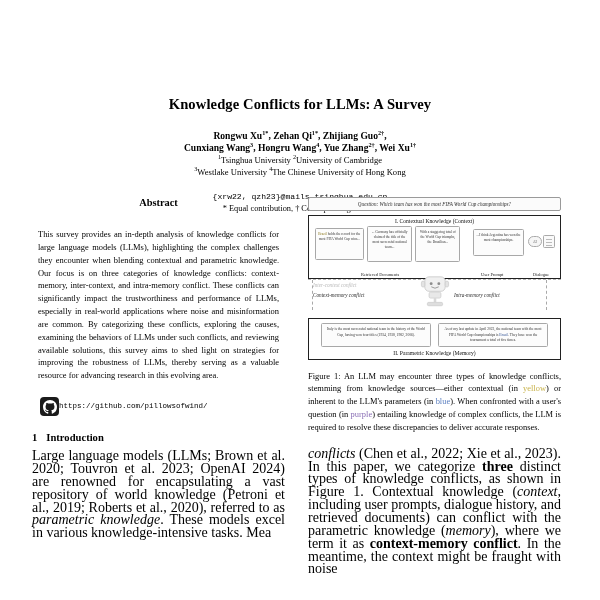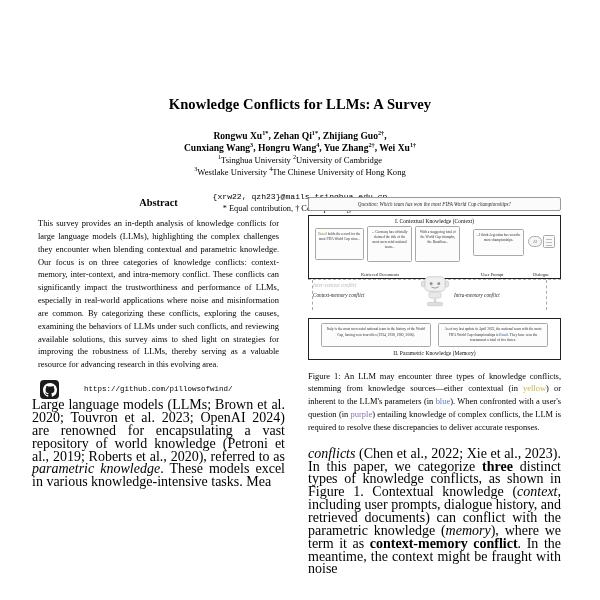--- a/index.html
+++ b/index.html
@@ -59,37 +59,37 @@
     display: flex;
     gap: 23px;
     padding: 0 32px;
   }
   .col { width: 253px; }
 
   .abstract-head {
     text-align: center;
     font-weight: bold;
     font-size: 10.4px;
-    margin-bottom: 9px;
+    margin-bottom: 20px;
   }
   .abstract-body {
     font-size: 8.45px;
     line-height: 12.85px;
     text-align: justify;
     text-justify: inter-word;
     hyphens: none;
     padding: 0 6px;
   }
 
   
   .gh-row {
     display: flex;
     align-items: center;
-    gap: 25px;
-    margin-top: 9px;
+    gap: 0;
+    margin-top: 15px;
     padding-left: 8px;
   }
   .gh-icon {
     width: 19px; height: 19px;
     flex: 0 0 19px;
     border-radius: 4px;
     background: #1b1b1b;
     display: flex; align-items: center; justify-content: center;
   }
   .gh-icon svg { width: 14px; height: 14px; display: block; }
@@ -298,20 +298,23 @@
               0-.87.31-1.59.82-2.15-.08-.2-.36-1.02.08-2.12 0 0 .67-.21 2.2.82.64-.18 1.32-.27 2-.27s1.36.09 2 .27c1.53-1.04
               2.2-.82 2.2-.82.44 1.1.16 1.92.08 2.12.51.56.82 1.27.82 2.15 0 3.07-1.87 3.75-3.65 3.95.29.25.54.73.54 1.48
               0 1.07-.01 1.93-.01 2.2 0 .21.15.46.55.38A8.01 8.01 0 0 0 16 8c0-4.42-3.58-8-8-8z"></path>
           </svg>
         </div>
         <div class="gh-link">
           <div>https://github.com/pillowsofwind/</div>
         </div>
       </div>
 
+      <div class="sec-head">
+        <span class="num">1</span><span>Introduction</span>
+      </div>
 
       <div class="body-text">
         <span>Large language models (LLMs; Brown et al. 2020; Touvron et al. 2023; OpenAI 2024) are renowned for encapsulating a vast repository of world knowledge (Petroni et al., 2019; Roberts et al., 2020), referred to as </span><i>parametric knowledge</i><span>. These models excel in various knowledge-intensive tasks. Mea</span>
       </div>
     </div>
 
     <div class="col">
 
       <div class="figure">
 

